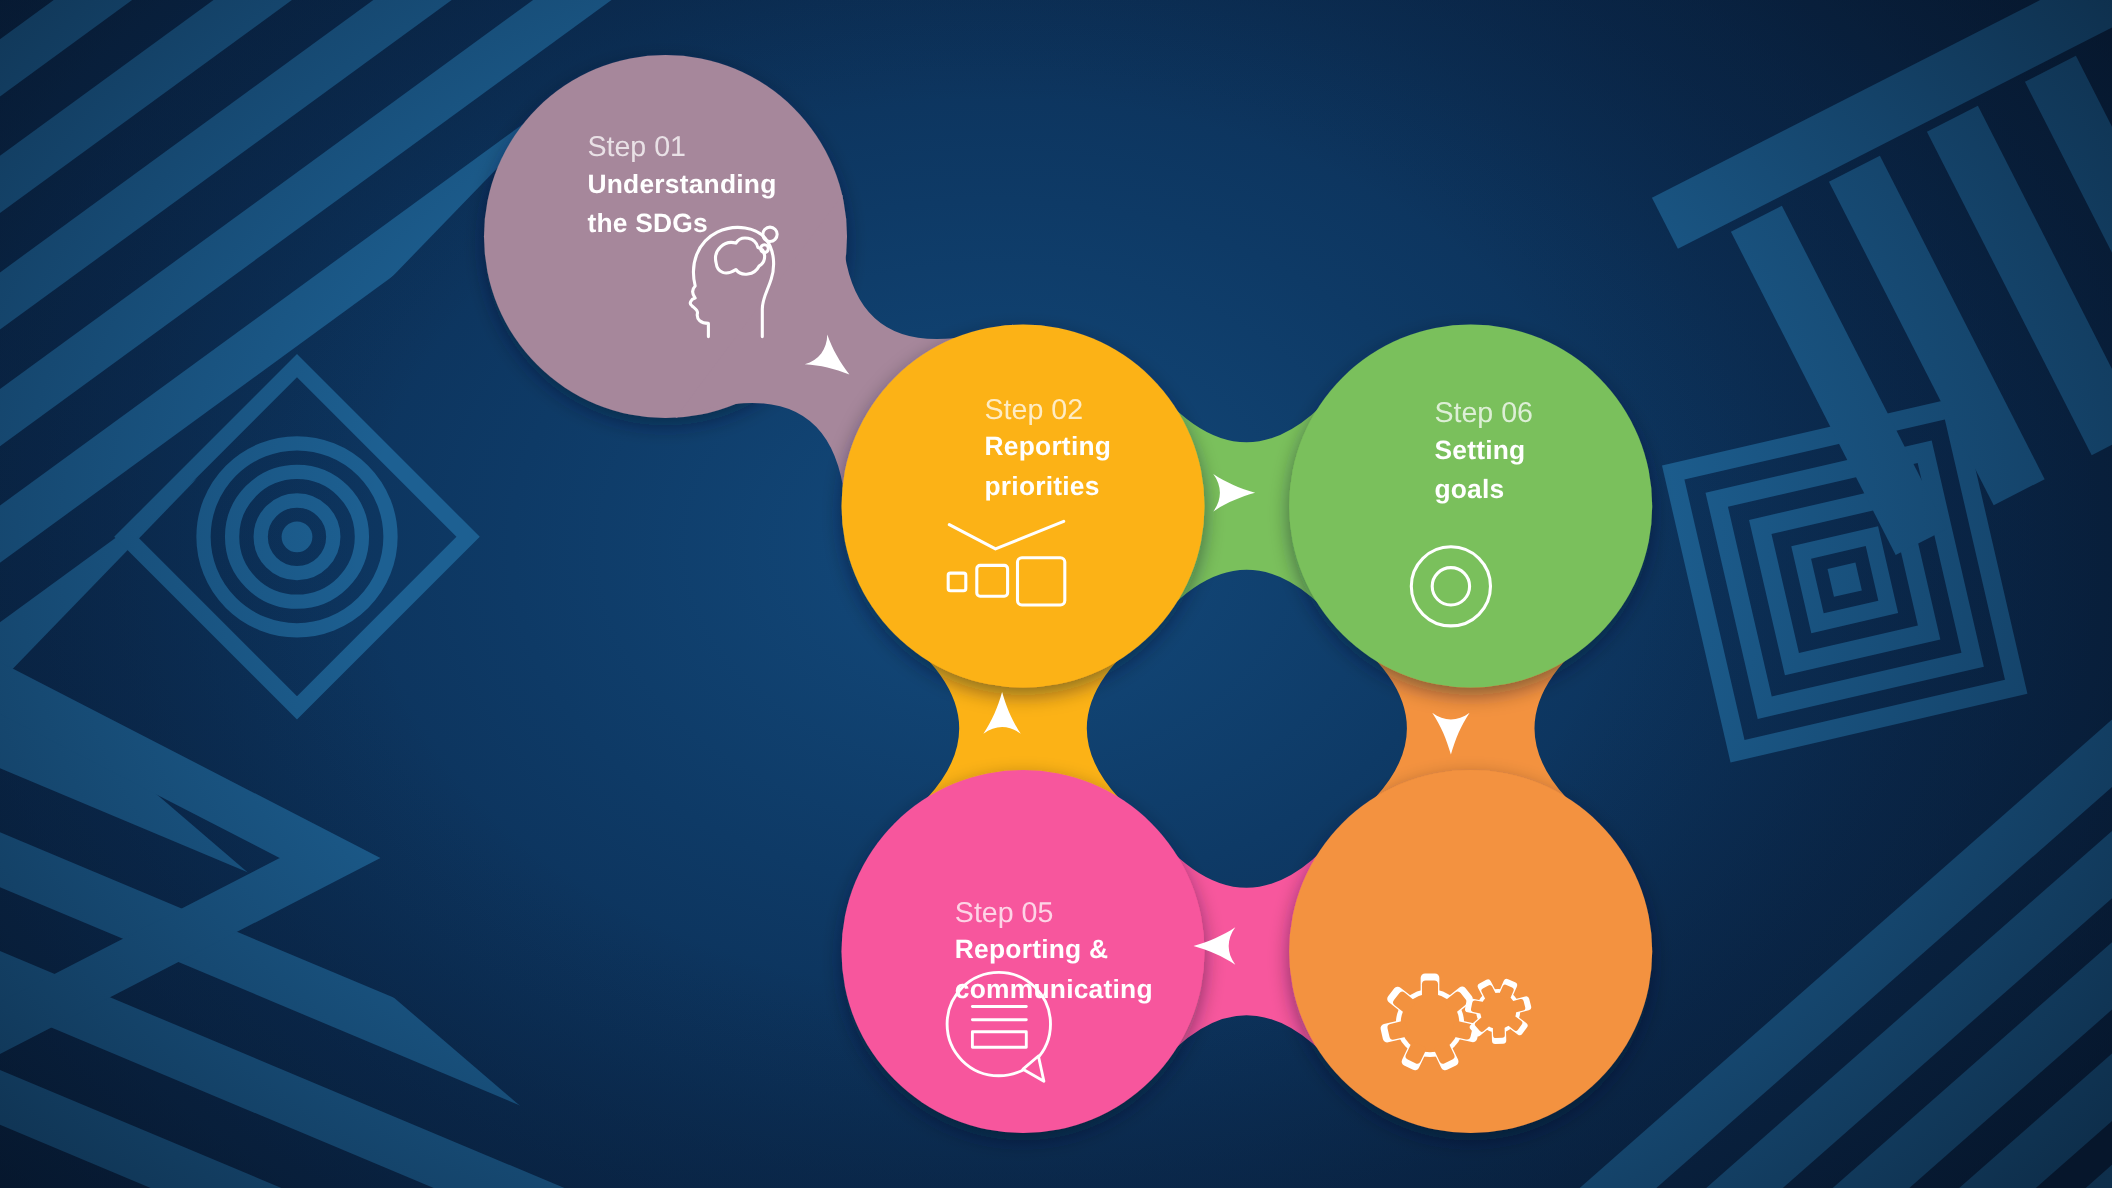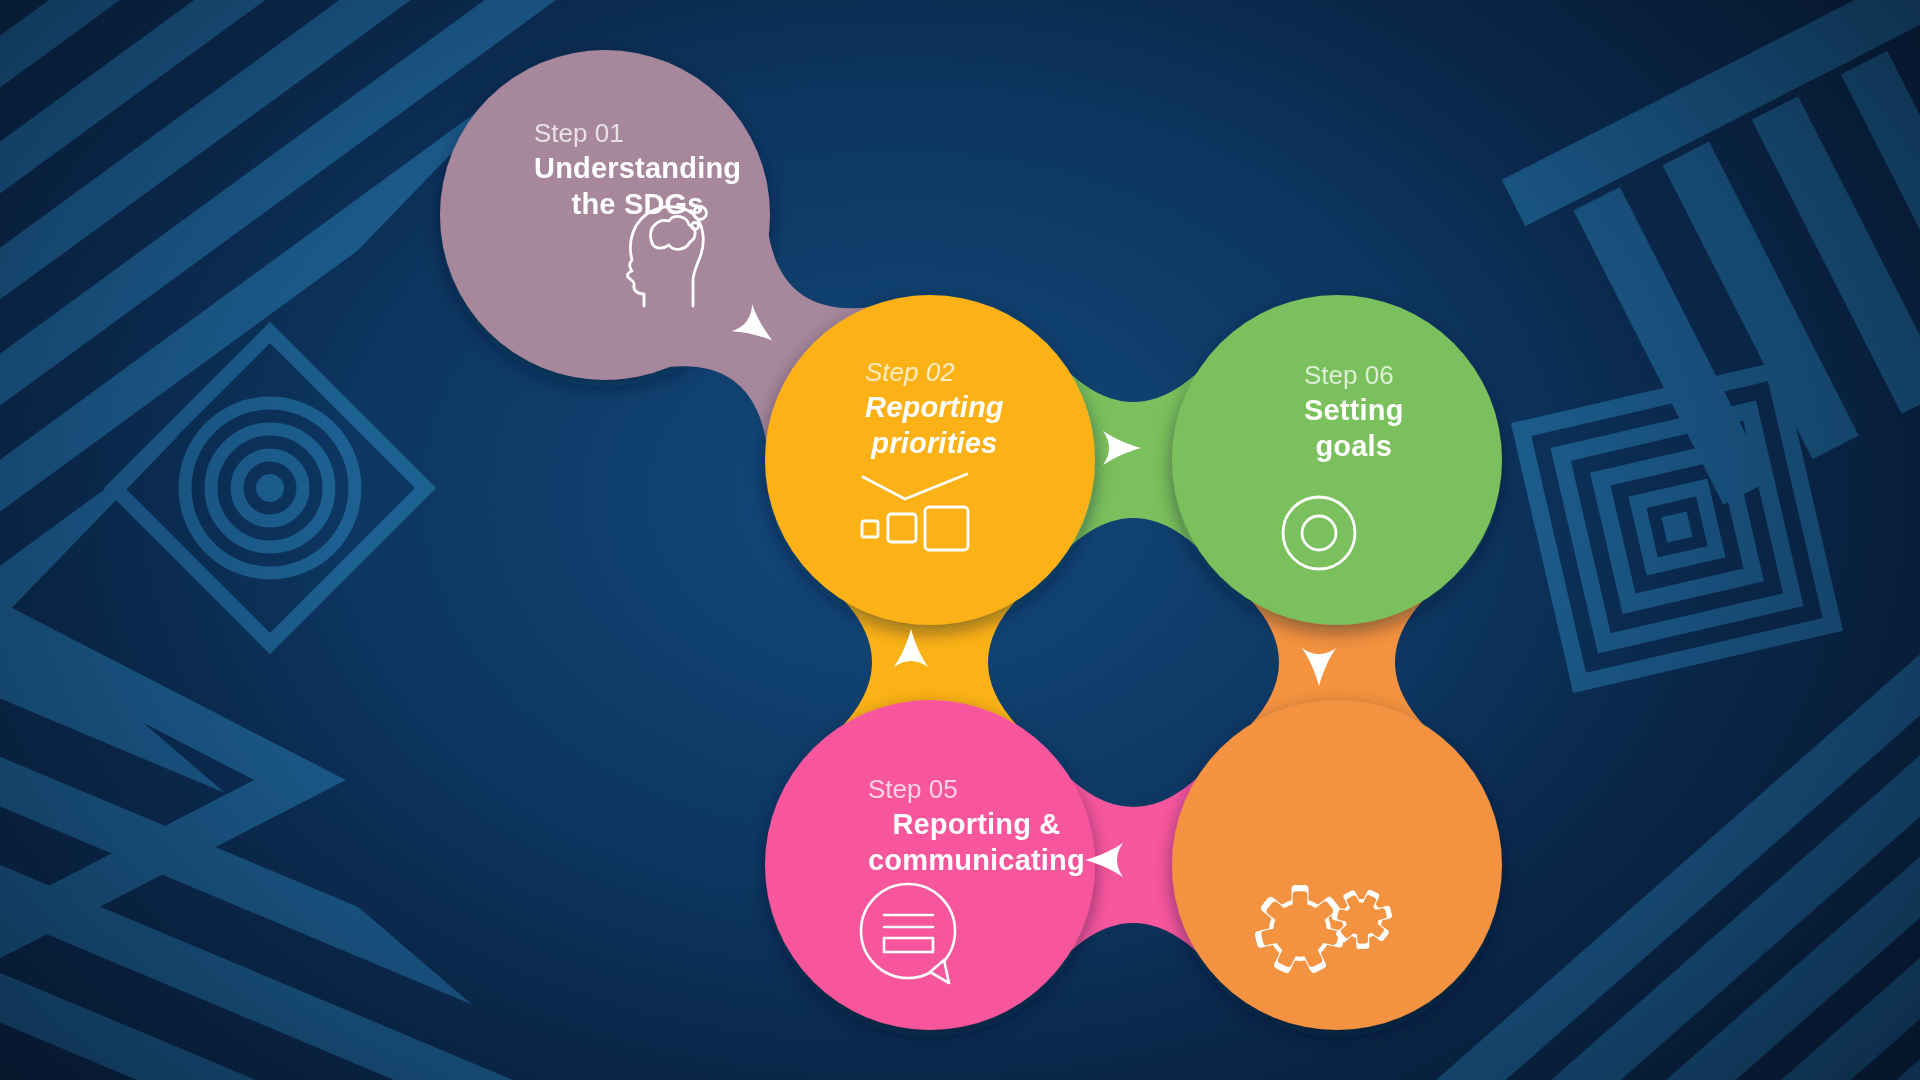--- a/index.html
+++ b/index.html
@@ -9,21 +9,21 @@
     font-family:"Liberation Sans","DejaVu Sans",sans-serif;
   }
   .deco,.diagram{position:absolute;left:0;top:0;width:1920px;height:1080px;}
   .vignette{
     position:absolute;left:0;top:0;width:1920px;height:1080px;pointer-events:none;
     background:radial-gradient(1250px 900px at 47% 46%, rgba(8,30,56,0) 45%, rgba(6,20,40,0.35) 75%, rgba(4,14,29,0.6) 100%);
   }
   .labels{position:absolute;left:0;top:0;width:1920px;height:1080px;pointer-events:none;margin-left:42px;}
   .step-text{position:absolute;color:#fff;}
   .step-label{font-size:26px;line-height:34px;color:rgba(255,255,255,0.75);}
-  .step-title{font-size:29px;line-height:36px;font-weight:bold;letter-spacing:.2px;text-align:center;}
+  .step-title{font-size:24px;line-height:36px;font-weight:bold;letter-spacing:.2px;}
   .step-title span{display:block;white-space:nowrap;}
 </style>
 </head>
 <body>
 
 <div class="stage">
 
   <svg class="deco" viewBox="0 0 1920 1080" aria-hidden="true">
     <defs>
       <clipPath id="clipTL">
@@ -205,35 +205,35 @@
   </svg>
 
   <div class="labels">
     <div class="step-text" style="left:492px;top:116px;">
       <div class="step-label">Step 01</div>
       <div class="step-title">
         <span>Understanding</span>
         <span>the SDGs</span>
       </div>
     </div>
-    <div class="step-text" style="left:823px;top:355px;font-style:italic;">
+    <div class="step-text" style="left:853px;top:355px;">
       <div class="step-label">Step 02</div>
       <div class="step-title">
         <span>Reporting</span>
         <span>priorities</span>
       </div>
     </div>
     <div class="step-text" style="left:1262px;top:358px;">
       <div class="step-label">Step 06</div>
       <div class="step-title">
         <span>Setting</span>
         <span>goals</span>
       </div>
     </div>
-    <div class="step-text" style="left:826px;top:772px;">
+    <div class="step-text" style="left:826px;top:812px;">
       <div class="step-label">Step 05</div>
       <div class="step-title">
         <span>Reporting &amp;</span>
         <span>communicating</span>
       </div>
     </div>
   </div>
 
 </div>
 

